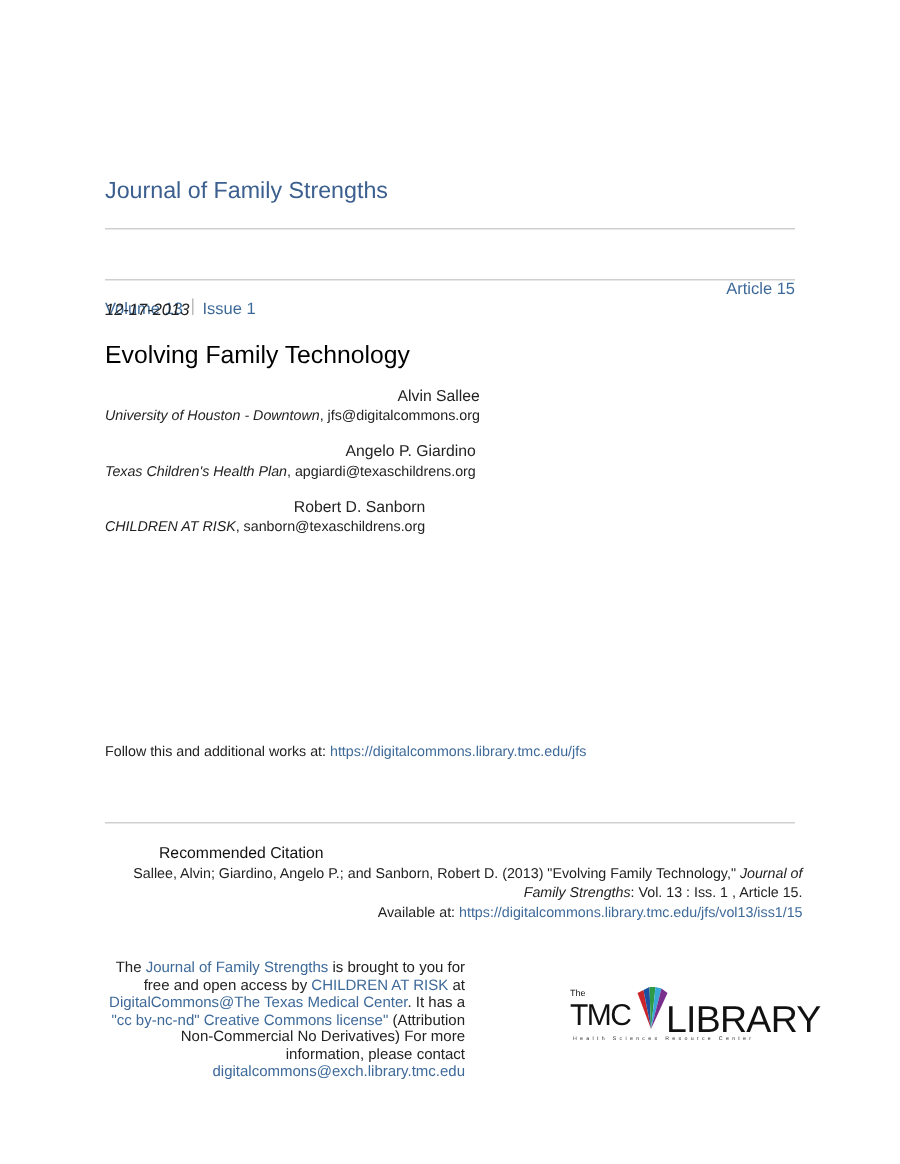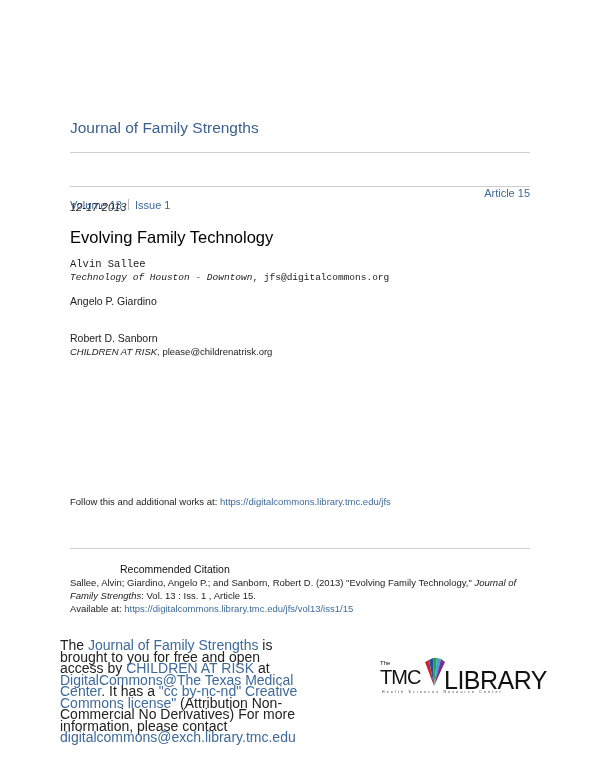--- a/index.html
+++ b/index.html
@@ -1,32 +1,32 @@
 <!DOCTYPE html>
 <html><head>
   <meta charset="utf-8">
   <style>
     html, body { margin: 0; padding: 0; background: #ffffff; }
     body { width: 600px; height: 776px; position: relative; overflow: hidden;
            font-family: "Liberation Sans", sans-serif; color: #222; }
-    .abs { position: absolute; }
+    .abs { position: absolute; text-align: right; }
     .link { color: #3e6a9a; }
     .journal-title { left: 70px; top: 119px; font-size: 15.5px; color: #3b5f8e; }
     .rule { left: 70px; width: 460px; height: 1px; background: #cfcfcf; }
     .meta { top: 163px; font-size: 11px; color: #3e6a9a; }
     .sep { display: inline-block; width: 1px; height: 11px; background: #bbb; margin: 0 6px; vertical-align: -1px; }
     .date { left: 70px; top: 201px; font-size: 11px; color: #222; font-style: italic; }
     .title { left: 70px; top: 228px; font-size: 16.5px; color: #000000; }
     .author { left: 70px; font-size: 10.5px; color: #222; line-height: 13px; }
     .author .aff { font-size: 9.5px; }
     .author .aff i { font-style: italic; }
     .follow { left: 70px; top: 496px; font-size: 9.5px; color: #222; }
-    .rec-head { left: 84px; top: 563px; font-size: 10.5px; color: #111; padding-left: 36px; }
+    .rec-head { left: 70px; top: 563px; font-size: 10.5px; color: #111; padding-left: 36px; }
     .rec-body { left: 70px; top: 576px; width: 465px; font-size: 9.5px; line-height: 13px; color: #222; }
-    .footer-text { left: 60px; top: 640px; width: 240px; font-size: 14px; line-height: 11.5px; color: #222; }
+    .footer-text { left: 70px; top: 640px; width: 240px; font-size: 10px; line-height: 11.5px; color: #222; }
     .logo { left: 380px; top: 660px; width: 150px; height: 40px; }
     .logo .the { position: absolute; left: 0; top: 0; font-size: 6px; color: #111; }
     .logo .tmc { position: absolute; left: 0; top: 6px; font-size: 20px; color: #111; letter-spacing: -1px; }
     .logo .lib { position: absolute; left: 64px; top: 6px; font-size: 25px; color: #111; letter-spacing: -0.5px; }
     .logo .sub { position: absolute; left: 2px; top: 30px; font-size: 3.5px; letter-spacing: 2.2px; color: #333; white-space: nowrap; }
     .logo svg { position: absolute; left: 44px; top: -6px; }
   </style>
 </head>
 <body>
 
@@ -35,30 +35,31 @@
 
 <div class="abs meta" style="left:70px;margin-top:36px;">
   <span>Volume 13</span><span class="sep"></span><span>Issue 1</span>
 </div>
 <div class="abs meta" style="right:70px;margin-top:24px;">Article 15</div>
 <div class="abs rule" style="top:186px;"></div>
 
 <div class="abs date">12-17-2013</div>
 <div class="abs title">Evolving Family Technology</div>
 
-<div class="abs author" style="top:258px;font-family:Liberation Mono, monospace;">
+<div class="abs author" style="top:258px;">
   <div>Alvin Sallee</div>
-  <div class="aff"><i>Technology of Houston - Downtown</i>, <span>jfs@digitalcommons.org</span></div>
+  <div class="aff"><i>University of Houston - Downtown</i>, <span>jfs@digitalcommons.org</span></div>
 </div>
 <div class="abs author" style="top:295px;">
   <div>Angelo P. Giardino</div>
+  <div class="aff"><i>Texas Children's Health Plan</i>, <span>apgiardi@texaschildrens.org</span></div>
 </div>
 <div class="abs author" style="top:332px;">
   <div>Robert D. Sanborn</div>
-  <div class="aff"><i>CHILDREN AT RISK</i>, <span>please@childrenatrisk.org</span></div>
+  <div class="aff"><i>CHILDREN AT RISK</i>, <span>sanborn@texaschildrens.org</span></div>
 </div>
 
 <div class="abs follow">
   <span>Follow this and additional works at: </span><span class="link">https://digitalcommons.library.tmc.edu/jfs</span>
 </div>
 <div class="abs rule" style="top:548px;"></div>
 
 <div class="abs rec-head">Recommended Citation</div>
 <div class="abs rec-body">
   <span>Sallee, Alvin; Giardino, Angelo P.; and Sanborn, Robert D. (2013) "Evolving Family Technology," </span><i>Journal of Family Strengths</i><span>: Vol. 13 : Iss. 1 , Article 15.</span><br>

